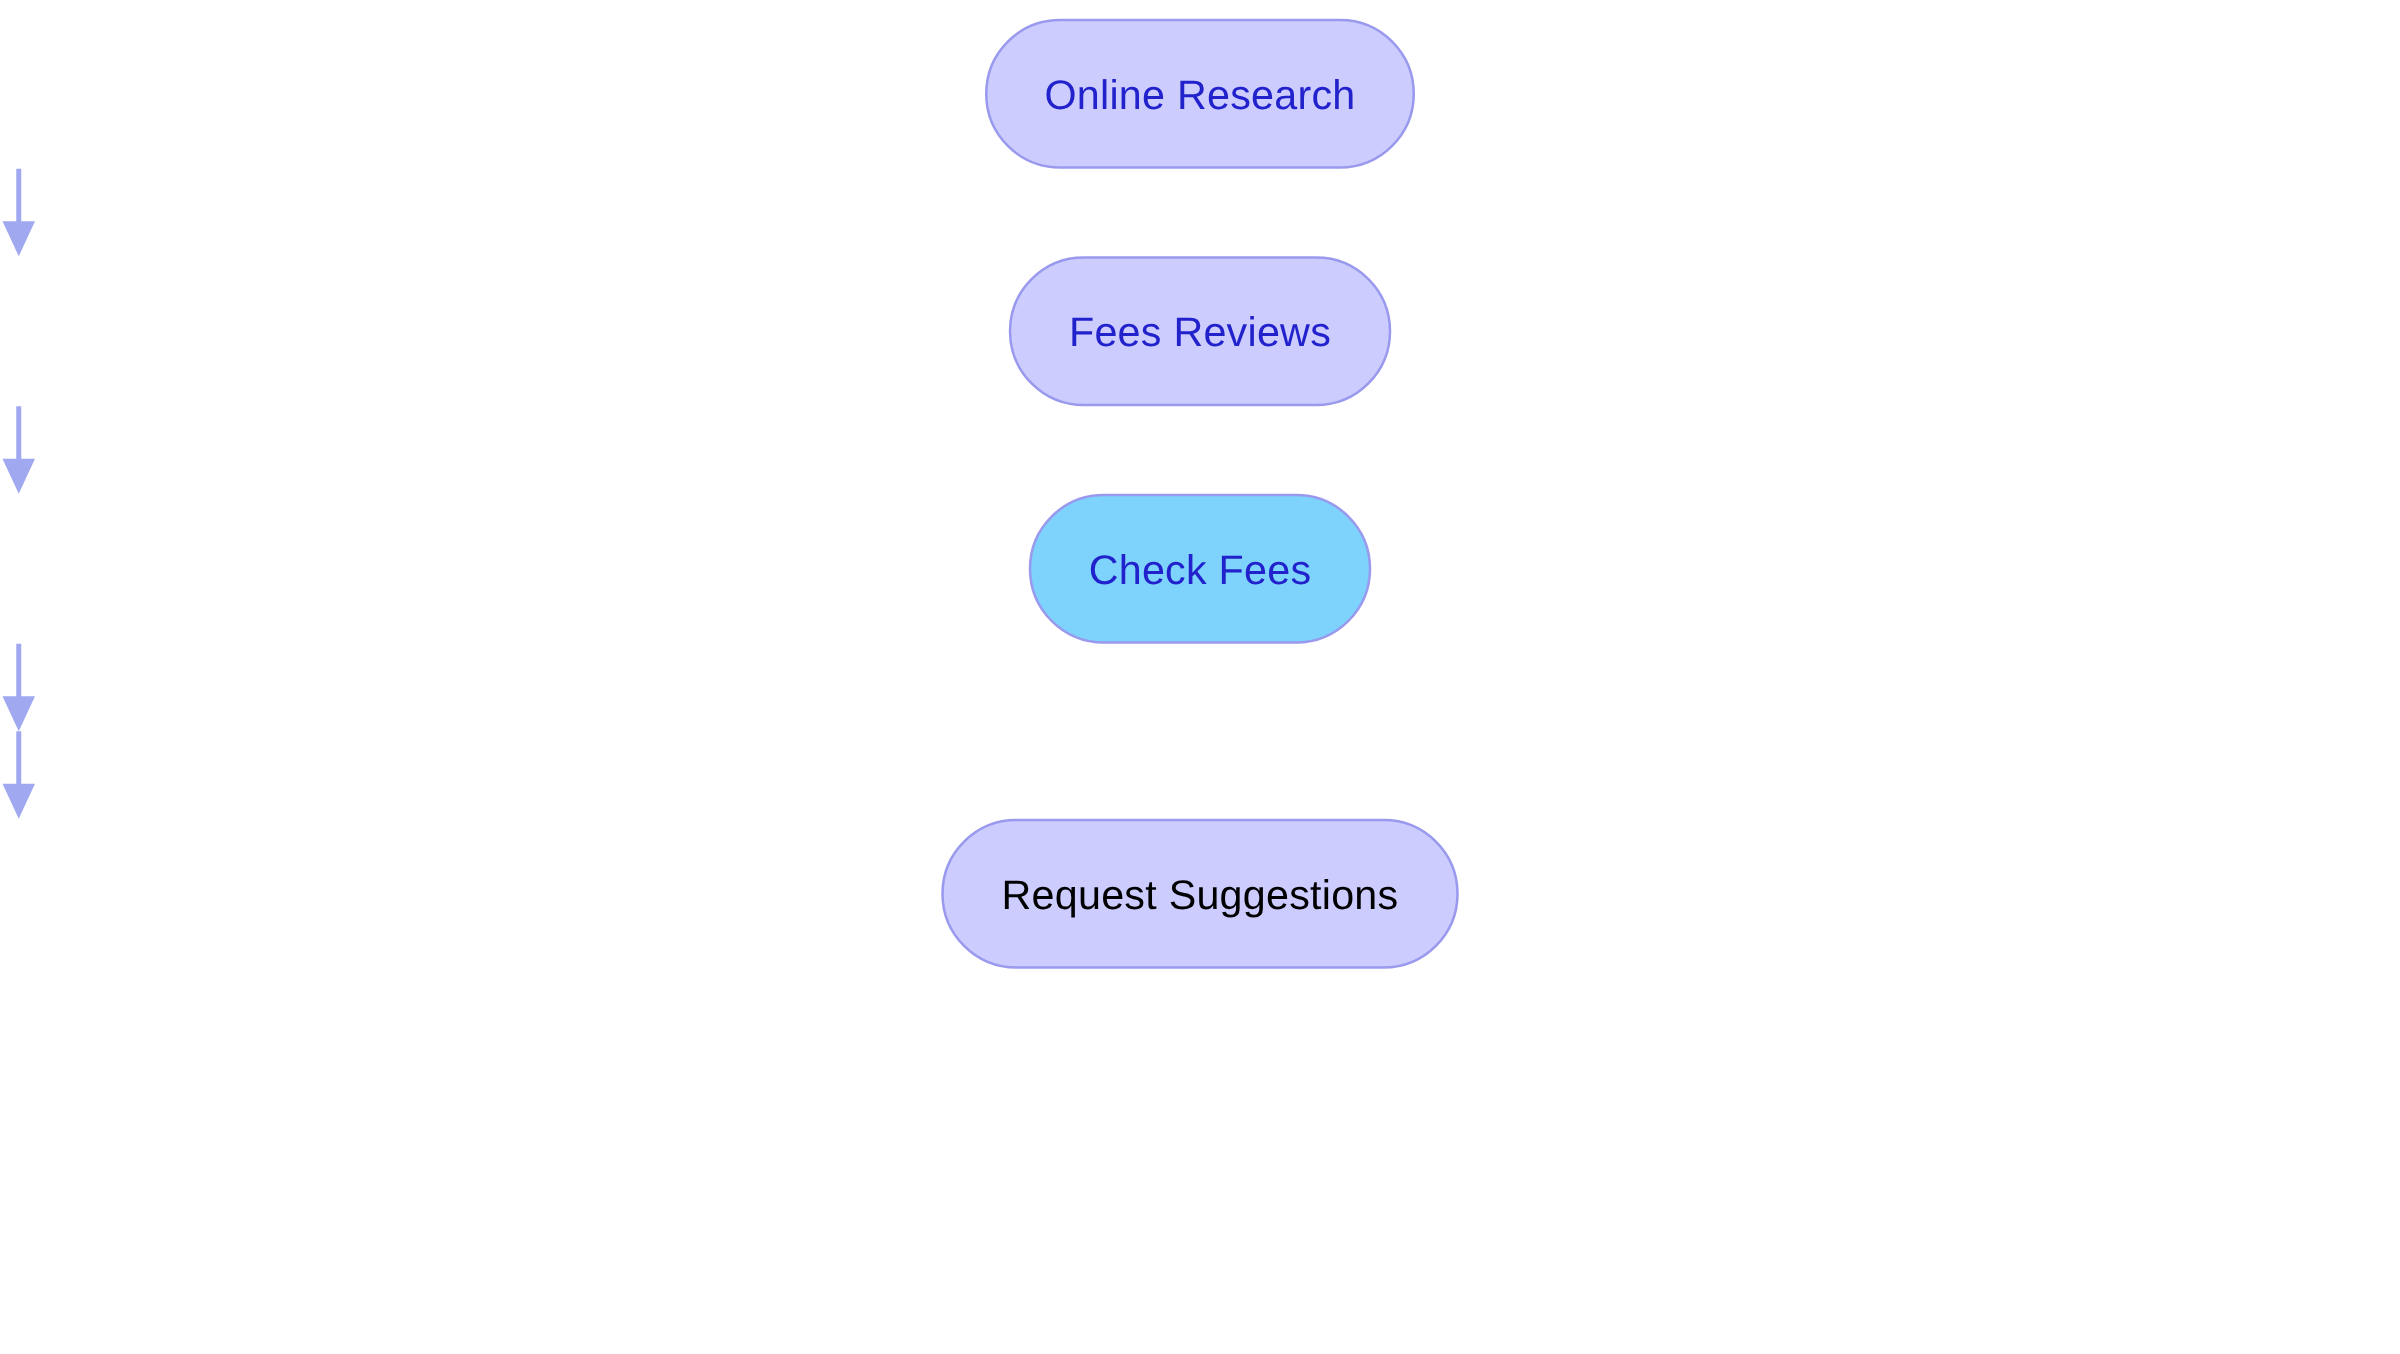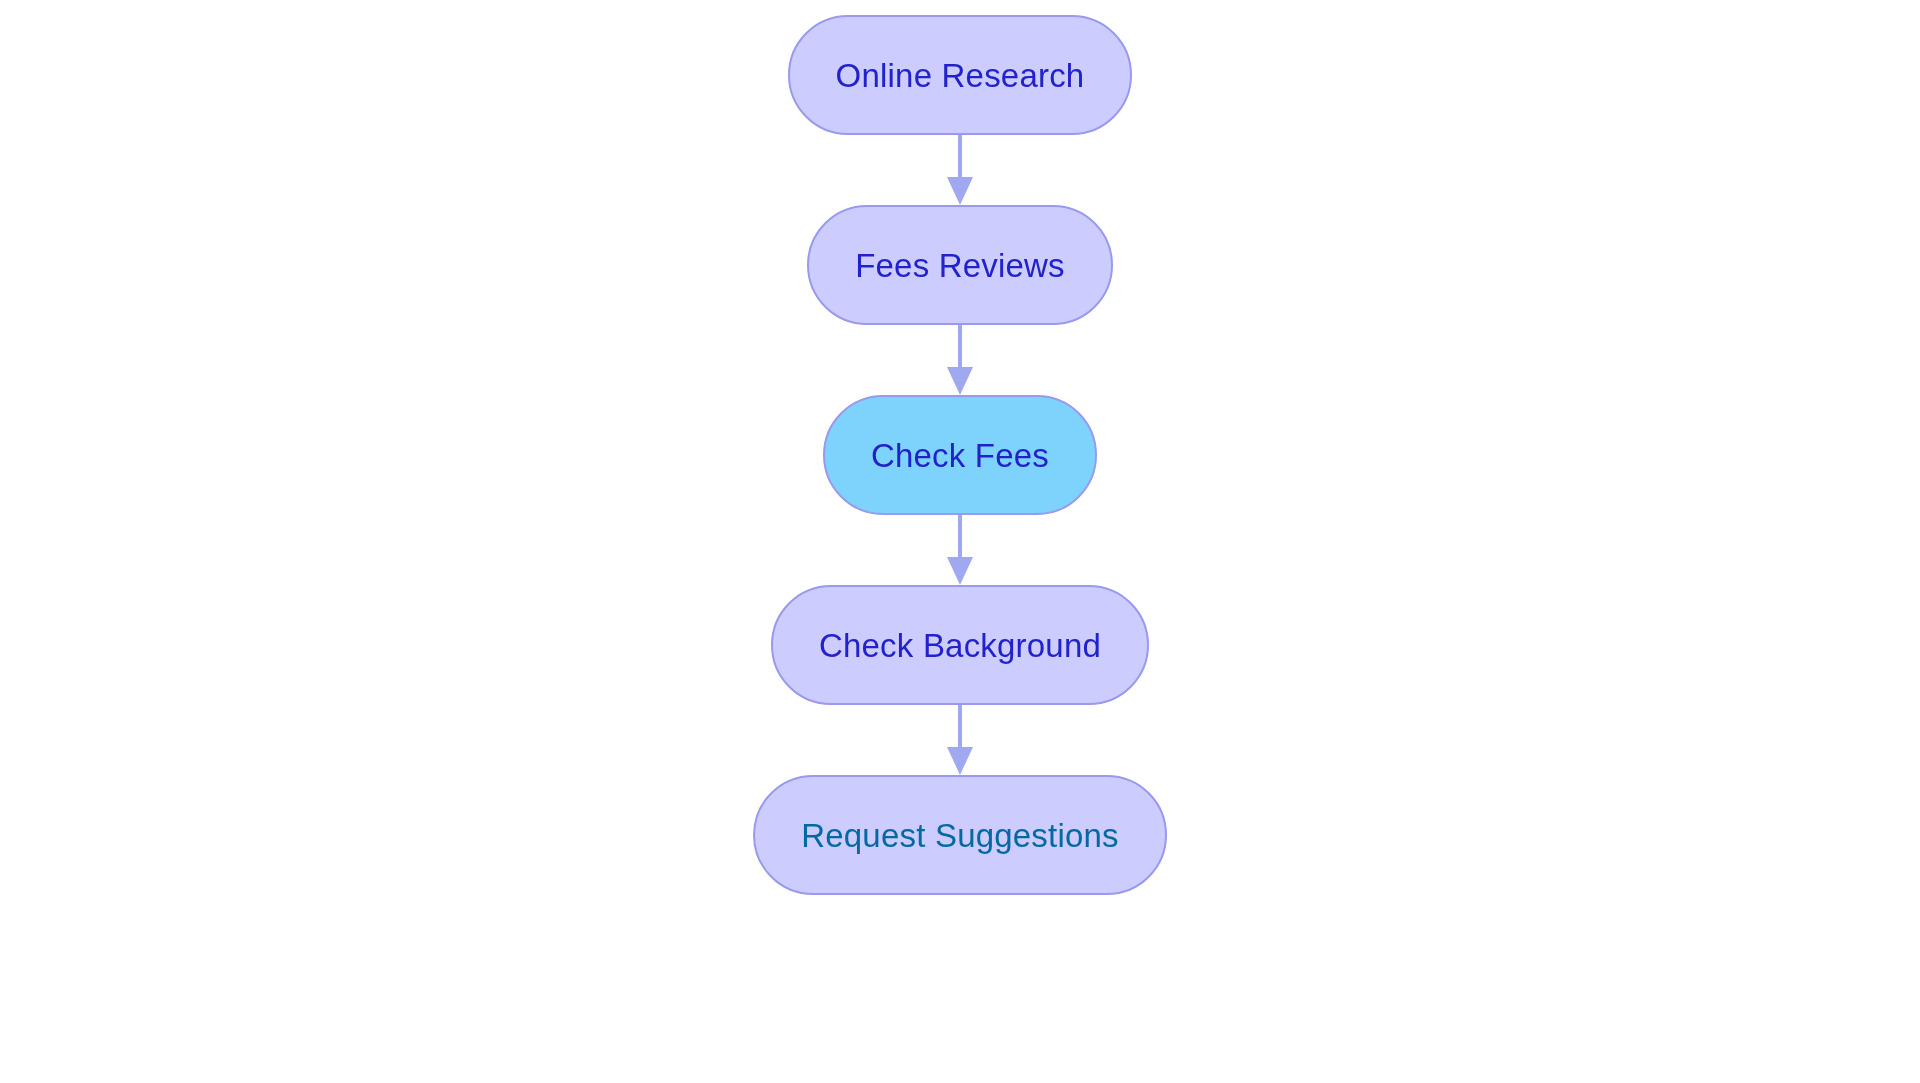--- a/index.html
+++ b/index.html
@@ -15,21 +15,20 @@
     font-family: "Liberation Sans", "DejaVu Sans", sans-serif;
   }
 
   #flowchart {
     width: 1920px;
     height: 1022px;
     position: relative;
     background: #ffffff;
     display: flex;
     flex-direction: column;
-    align-items: center;
     justify-content: flex-start;
     box-sizing: border-box;
     padding-top: 15px;
   }
 
   .flow-step {
     display: flex;
     flex-direction: column;
     align-items: center;
   }
@@ -107,32 +106,27 @@
     </div>
   </div>
 
   <div class="connector">
     <svg viewBox="0 0 30 70" xmlns="http://www.w3.org/2000/svg">
       <line x1="15" y1="0" x2="15" y2="44" stroke="#a0a8f0" stroke-width="4"></line>
       <polygon points="2,42 28,42 15,70" fill="#a0a8f0"></polygon>
     </svg>
   </div>
 
-  <div class="flow-step">
-    <div class="node" style="background: rgb(204, 204, 255); border-color: rgb(153, 153, 238); color: rgb(34, 34, 204);">
-      <span class="node-label">Check Background</span>
-    </div>
-  </div>
 
   <div class="connector">
     <svg viewBox="0 0 30 70" xmlns="http://www.w3.org/2000/svg">
       <line x1="15" y1="0" x2="15" y2="44" stroke="#a0a8f0" stroke-width="4"></line>
       <polygon points="2,42 28,42 15,70" fill="#a0a8f0"></polygon>
     </svg>
   </div>
 
   <div class="flow-step">
-    <div class="node" style="background: rgb(204, 204, 255); border-color: rgb(153, 153, 238); color: #0369a1;">
+    <div class="node" style="background: rgb(204, 204, 255); border-color: rgb(153, 153, 238); color: #000000;">
       <span class="node-label">Request Suggestions</span>
     </div>
   </div>
 
 </div>
 
 </body></html>

